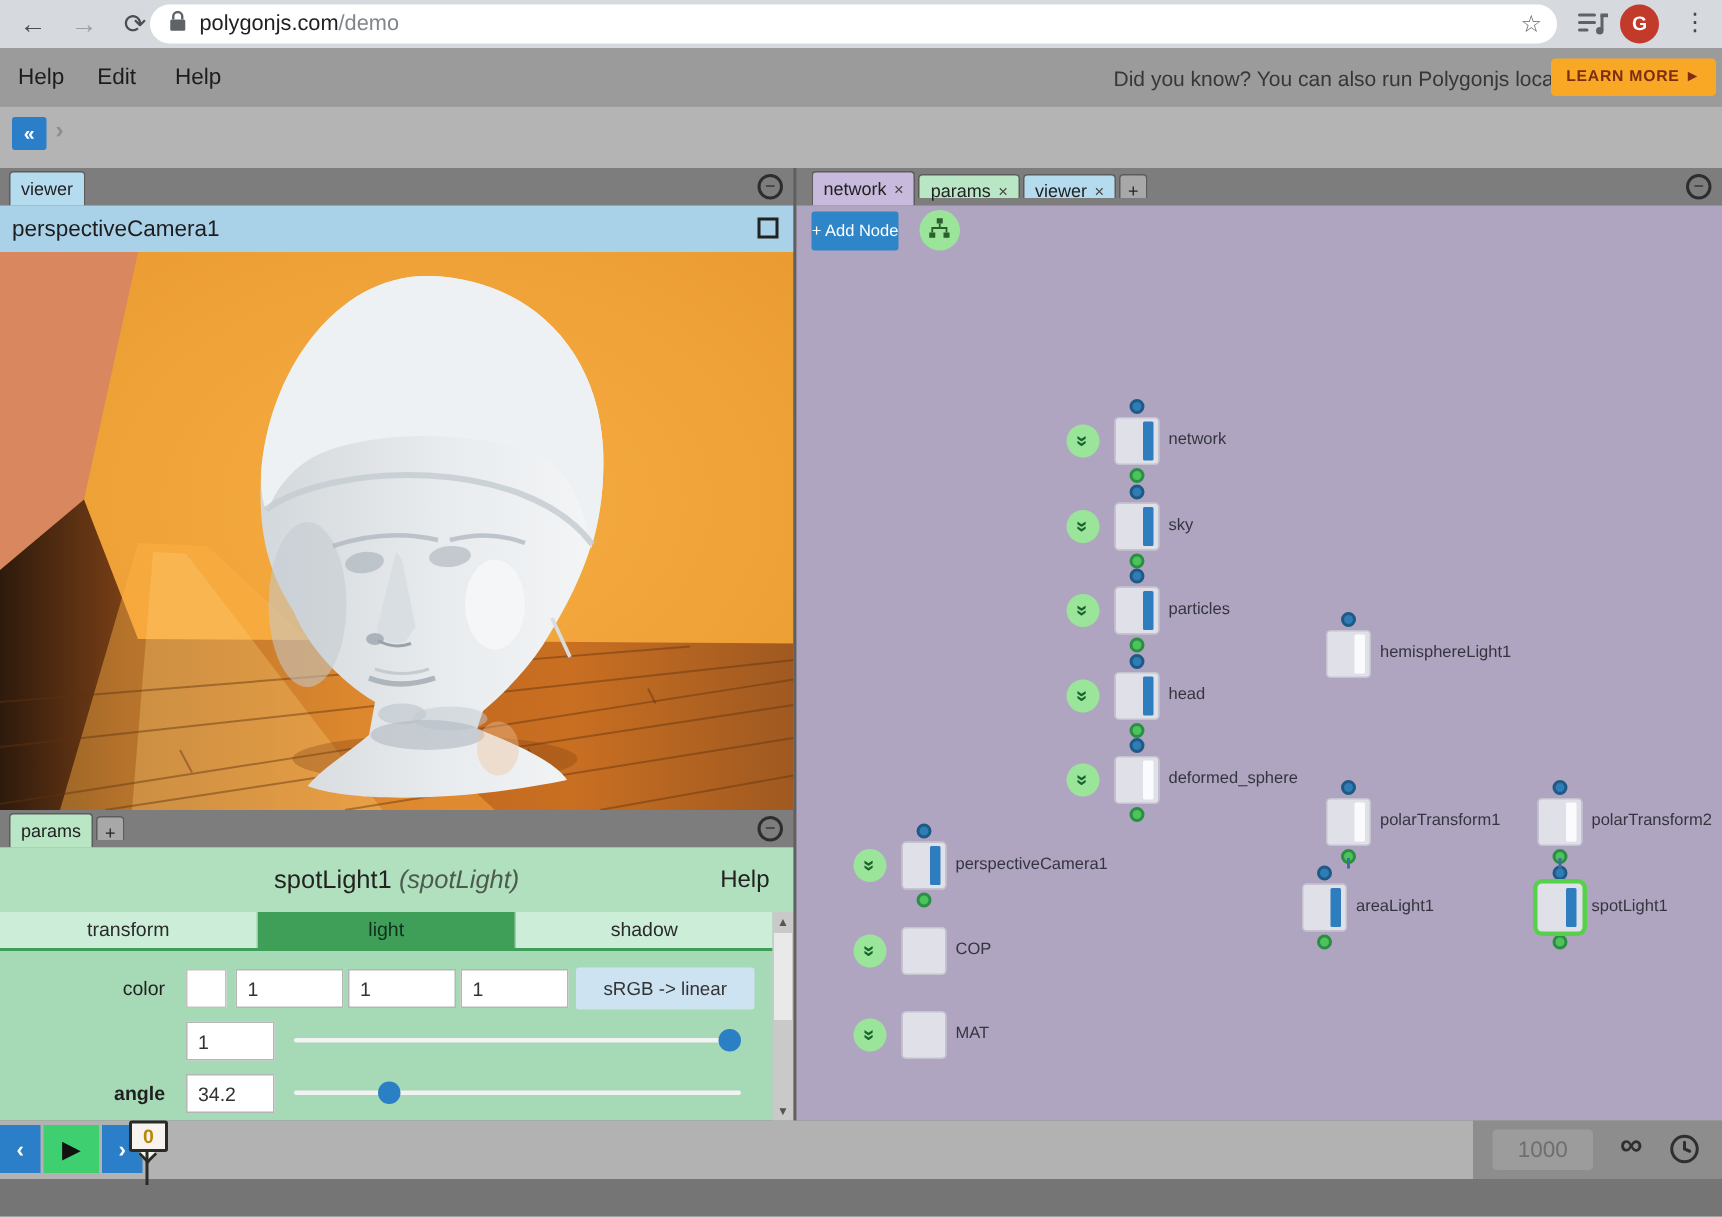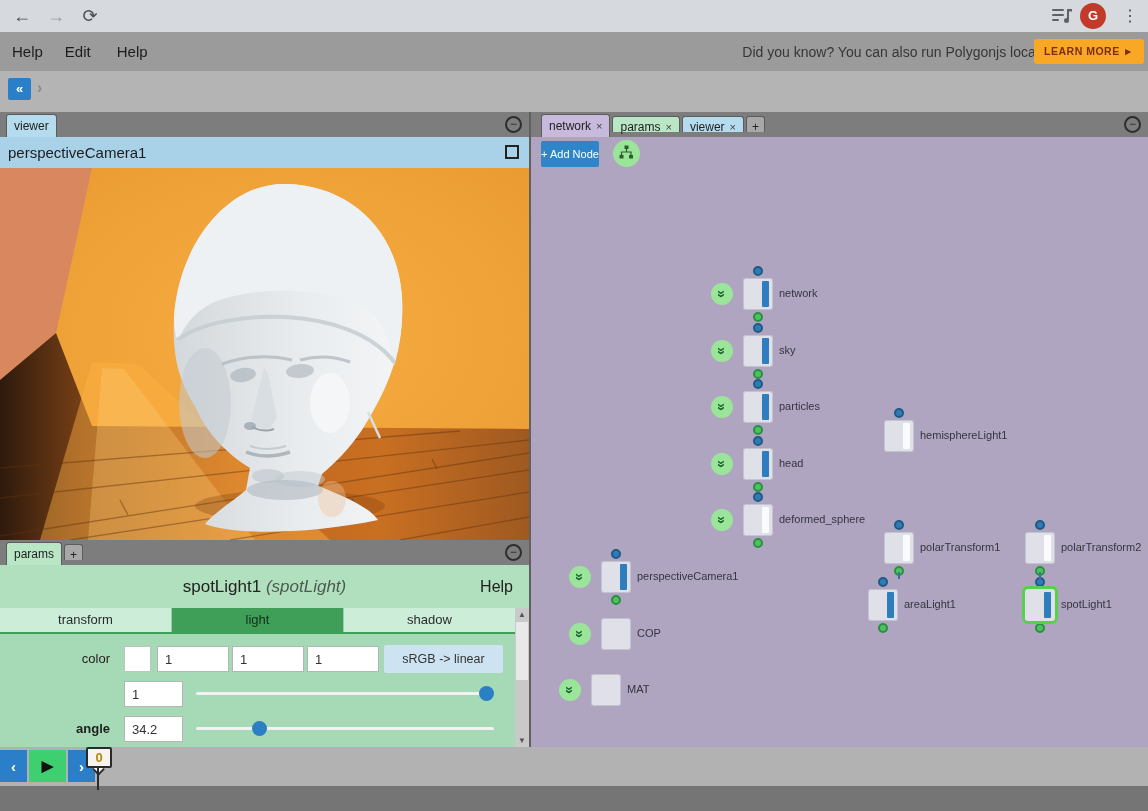--- a/index.html
+++ b/index.html
@@ -107,20 +107,31 @@
 </style>
 </head>
 <body>
 
 <div class="screen">
 
   <div class="browser-bar">
     <span class="nav-ico">←</span>
     <span class="nav-ico disabled">→</span>
     <span class="nav-ico">⟳</span>
+    <div class="url-pill">
+      <span class="lock-ico">
+        <svg width="11" height="14" viewBox="0 0 11 14">
+            <rect x="0.5" y="6" width="10" height="7.5" rx="1" fill="#5f6368"></rect>
+            <path d="M2.5 6 V4 a3 3 0 0 1 6 0 V6" fill="none" stroke="#5f6368" stroke-width="1.6"></path>
+          </svg>
+      </span>
+      <span class="url-text">polygonjs.com</span>
+        <span class="url-text url-path" style="margin-left:0">/demo</span>
+      <span class="star-ico">☆</span>
+    </div>
     <span class="ext-ico">
       <svg width="22" height="18" viewBox="0 0 22 18">
           <rect x="1" y="2" width="12" height="2" rx="1" fill="#5f6368"></rect>
           <rect x="1" y="7" width="12" height="2" rx="1" fill="#5f6368"></rect>
           <rect x="1" y="12" width="7" height="2" rx="1" fill="#5f6368"></rect>
           <rect x="16" y="3" width="2" height="10" fill="#5f6368"></rect>
           <circle cx="15.5" cy="13.5" r="2.5" fill="#5f6368"></circle>
           <rect x="16" y="2" width="5" height="2.5" fill="#5f6368"></rect>
         </svg>
     </span>
@@ -327,21 +338,21 @@
           <span class="dot in"></span>
           <span class="dot out"></span>
           <span class="nbox bar-blue"></span>
           <span class="nlabel">perspectiveCamera1</span>
         </div>
         <div class="node" style="left: 70px; top: 481px;">
           <span class="nchev">»</span>
           <span class="nbox"></span>
           <span class="nlabel">COP</span>
         </div>
-        <div class="node" style="left: 60px; top: 537px;">
+        <div class="node" style="left: 70px; top: 537px;">
           <span class="nchev">»</span>
           <span class="nbox"></span>
           <span class="nlabel">MAT</span>
         </div>
         <div class="node" style="left: 353px; top: 283px;">
           <span class="dot in"></span>
           <span class="nbox bar-white"></span>
           <span class="nlabel">hemisphereLight1</span>
         </div>
         <div class="node" style="left: 353px; top: 395px;">
@@ -372,17 +383,27 @@
         <div class="conn" style="left: 508px; top: 435px; height: 7px;"></div>
       </div>
   </div>
 
   <div class="timeline">
     <button class="tl-btn tl-prev">‹</button>
     <button class="tl-btn tl-play">▶</button>
     <button class="tl-btn tl-next">›</button>
     <div class="frame-bubble">0</div>
     <div class="frame-pointer"></div>
+    <div class="tl-right">
+      <input class="frame-end" value="1000" style="">
+      <span class="inf-ico">∞</span>
+      <span class="clock-ico">
+        <svg width="20" height="20" viewBox="0 0 20 20">
+            <circle cx="10" cy="10" r="8.5" fill="none" stroke="#2f2f2f" stroke-width="2"></circle>
+            <path d="M10 5.5 V10 L13.5 11.5" fill="none" stroke="#2f2f2f" stroke-width="2" stroke-linecap="round"></path>
+          </svg>
+      </span>
+    </div>
   </div>
   <div class="playhead"></div>
   <div class="bottom-strip"></div>
 
 </div>
 
 </body></html>

